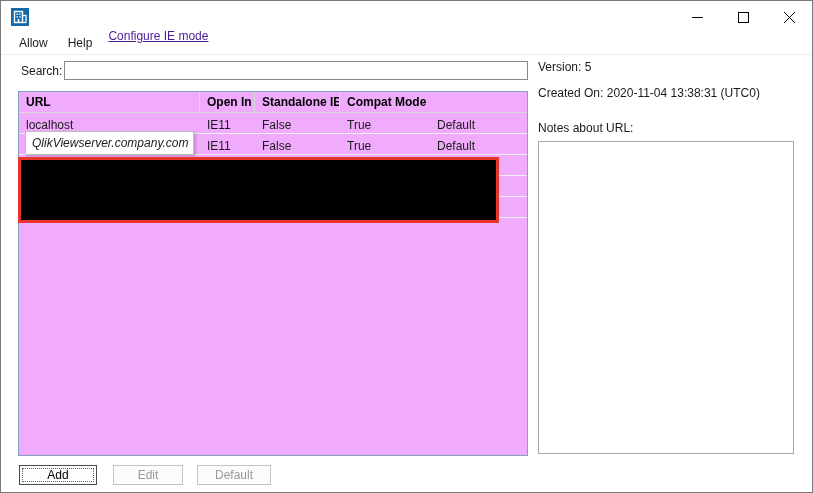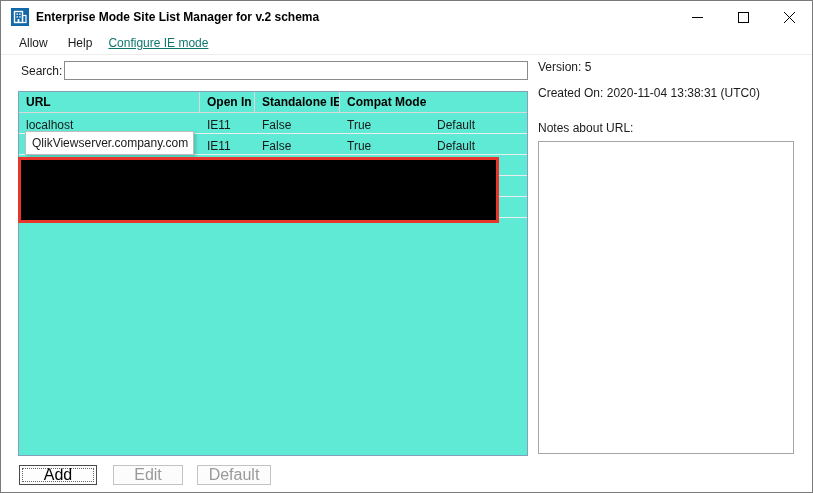--- a/index.html
+++ b/index.html
@@ -32,21 +32,21 @@
 
   
   .menubar {
     position: absolute; left: 0; top: 32px; right: 0; height: 22px;
     display: flex; align-items: center;
     background: #ffffff;
     border-bottom: 1px solid #ededed;
     padding-left: 8px;
   }
   .menu-item { padding: 2px 10px 3px 10px; color: #1b1b1b; }
-  .menu-link { color: #0f766e; text-decoration: underline; padding: 2px 10px 3px 6px; }
+  .menu-link { color: #4c1d95; text-decoration: underline; padding: 2px 10px 17px 6px; }
 
   
   .search-label { position: absolute; left: 20px; top: 63px; }
   .search-input {
     position: absolute; left: 63px; top: 60px;
     width: 464px; height: 19px;
     border: 1px solid #8a8a8a;
     background: #fff;
     font-family: "Liberation Sans", sans-serif;
     font-size: 12px; padding: 0 4px;
@@ -65,21 +65,21 @@
     font-family: "Liberation Sans", sans-serif;
     font-size: 12px; padding: 3px 5px;
     outline: none;
   }
 
   
   .listview {
     position: absolute; left: 17px; top: 90px;
     width: 510px; height: 365px;
     border: 1px solid #84a1bc;
-    background: #5eead4;
+    background: #f0abfc;
   }
   .lv-header { display: flex; height: 21px; border-bottom: 1px solid #d9d9d9; }
   .lv-hcell {
     font-weight: 700; color: #000;
     padding: 3px 0 0 7px;
     border-right: 1px solid #d9d9d9;
     overflow: hidden; white-space: nowrap;
   }
   .lv-hcell:last-child { border-right: none; }
   .lv-row { display: flex; height: 21px; border-bottom: 1px solid #ededed; align-items: center; }
@@ -90,37 +90,38 @@
   
   .url-tooltip {
     position: absolute; left: 24px; top: 130px;
     width: 169px; height: 24px;
     background: #ffffff;
     border: 1px solid #bdbdbd;
     box-shadow: 2px 2px 3px rgba(0,0,0,0.18);
     line-height: 22px; padding-left: 6px;
     white-space: nowrap; overflow: hidden;
     z-index: 5;
+    font-style: italic;
   }
 
   
   .redaction {
     position: absolute; left: 17px; top: 156px;
     width: 481px; height: 66px;
     background: #000000;
     border: 3px solid #e8352b;
     z-index: 6;
   }
 
   
   .btn {
     position: absolute; top: 464px; height: 20px;
     display: flex; align-items: center; justify-content: center;
     font-family: "Liberation Sans", sans-serif;
-    font-size: 16px;
+    font-size: 12px;
     background: #fdfdfd;
   }
   .btn-add {
     left: 18px; width: 78px;
     border: 1px solid #4a4a4a;
     outline: 1px dotted #666;
     outline-offset: -4px;
     color: #000;
   }
   .btn-disabled {
@@ -142,21 +143,20 @@
         <rect x="0" y="0" width="18" height="18" fill="#1268a8"></rect>
         <rect x="3.5" y="3.5" width="8" height="11" fill="none" stroke="#ffffff" stroke-width="1.4"></rect>
         <rect x="11.5" y="7.5" width="3.5" height="7" fill="none" stroke="#ffffff" stroke-width="1.2"></rect>
         <rect x="5.5" y="5.5" width="1.4" height="1.4" fill="#ffffff"></rect>
         <rect x="8.2" y="5.5" width="1.4" height="1.4" fill="#ffffff"></rect>
         <rect x="5.5" y="8.2" width="1.4" height="1.4" fill="#ffffff"></rect>
         <rect x="8.2" y="8.2" width="1.4" height="1.4" fill="#ffffff"></rect>
         <rect x="6.6" y="11" width="1.8" height="3.5" fill="#ffffff"></rect>
       </svg>
     </span>
-    <span class="title-text">Enterprise Mode Site List Manager for v.2 schema</span>
     <div class="win-controls">
       <div class="win-btn">
         <span>
           <svg width="11" height="11" viewBox="0 0 11 11">
               <line x1="0" y1="5.5" x2="11" y2="5.5" stroke="#000" stroke-width="1"></line>
             </svg>
         </span>
       </div>
       <div class="win-btn">
         <span>

